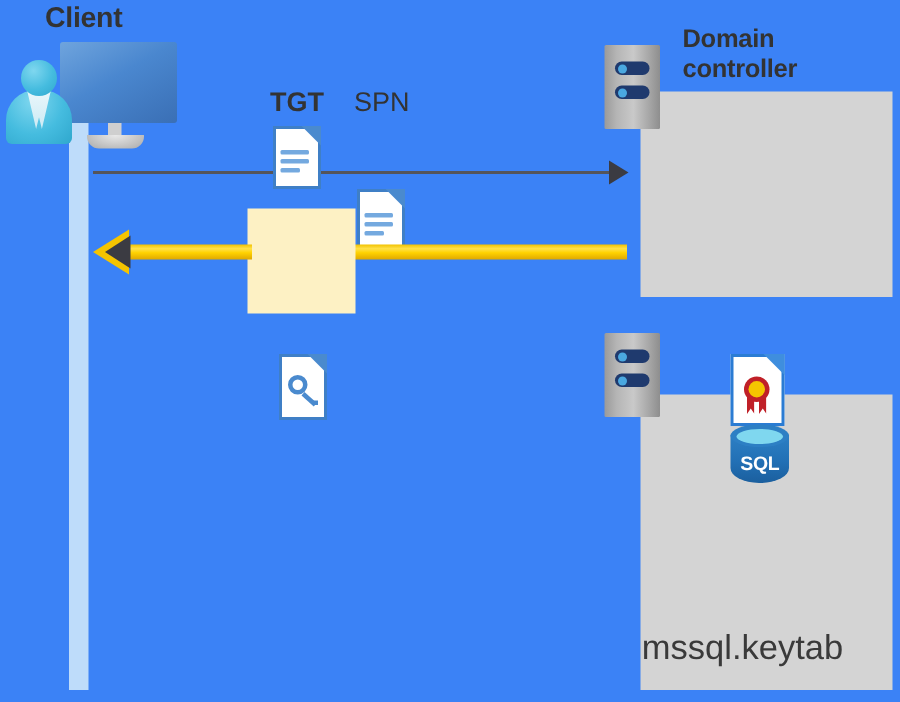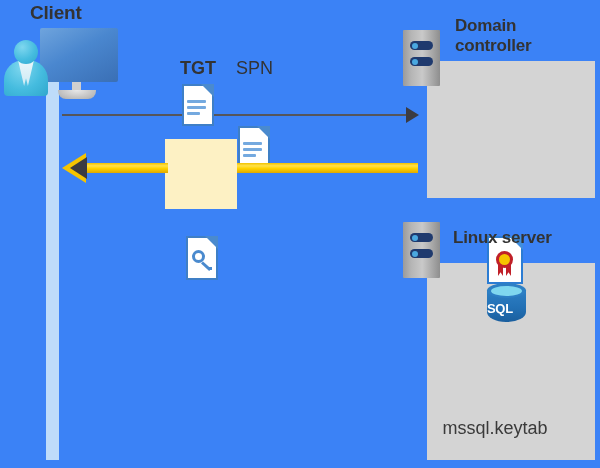--- a/index.html
+++ b/index.html
@@ -119,32 +119,32 @@
   #doc-cert .page{border:2px solid #2b7cd3;}
   #doc-cert .fold{border-top:14px solid #3f8ede;border-left:14px solid transparent;}
   #cert-ribbon-l{position:absolute;left:11px;top:26px;width:5px;height:14px;background:#c02028;
     clip-path:polygon(0 0,100% 0,100% 100%,50% 74%,0 100%);}
   #cert-ribbon-r{position:absolute;left:19px;top:26px;width:5px;height:14px;background:#c02028;
     clip-path:polygon(0 0,100% 0,100% 100%,50% 74%,0 100%);}
   #cert-medal{position:absolute;left:9px;top:15px;width:17px;height:17px;border-radius:50%;
     background:#c02028;box-sizing:border-box;}
   #cert-medal-in{position:absolute;left:12px;top:18px;width:11px;height:11px;border-radius:50%;
     background:#f5c400;}
-  #keytab-label{left:427px;top:418px;width:136px;text-align:center;font-size:18px;color:#3a3a3a;}
+  #keytab-label{left:427px;top:418px;width:136px;text-align:center;font-size:23px;color:#3a3a3a;}
 
   
   #sql-cyl{left:487px;top:283px;width:39px;height:45px;}
   #sql-body{position:absolute;left:0;top:7px;width:39px;height:32px;
     background:linear-gradient(180deg,#2d7fc4 0%,#2270b5 55%,#1b5f9e 100%);
     border-radius:0 0 19px 19px/0 0 10px 10px;}
   #sql-top{position:absolute;left:0;top:0px;width:39px;height:15px;border-radius:50%;
     background:#2d7fc4;}
   #sql-top-in{position:absolute;left:4px;top:3px;width:31px;height:10px;border-radius:50%;
     background:#7fd7ef;}
-  #sql-text{position:absolute;left:0;top:18px;width:39px;text-align:left;
+  #sql-text{position:absolute;left:0;top:18px;width:39px;text-align:center;
     font-size:13px;font-weight:bold;color:#ffffff;letter-spacing:-0.3px;}
 </style>
 </head>
 <body>
 
 <div id="stage">
 
   <div class="abs panel" id="dc-panel"></div>
   <div class="abs panel" id="linux-panel"></div>
 
@@ -221,21 +221,20 @@
   </div>
 
   <div class="abs rack" id="linux-rack">
     <div class="slot s1">
         <div class="led"></div>
       </div>
     <div class="slot s2">
         <div class="led"></div>
       </div>
   </div>
-  <div class="abs title" id="linux-title">Linux server</div>
 
   <div class="abs" id="sql-cyl">
     <div id="sql-body"></div>
     <div id="sql-top"></div>
     <div id="sql-top-in"></div>
     <div id="sql-text">SQL</div>
   </div>
 
   <div class="abs" id="keytab-label">mssql.keytab</div>
 

